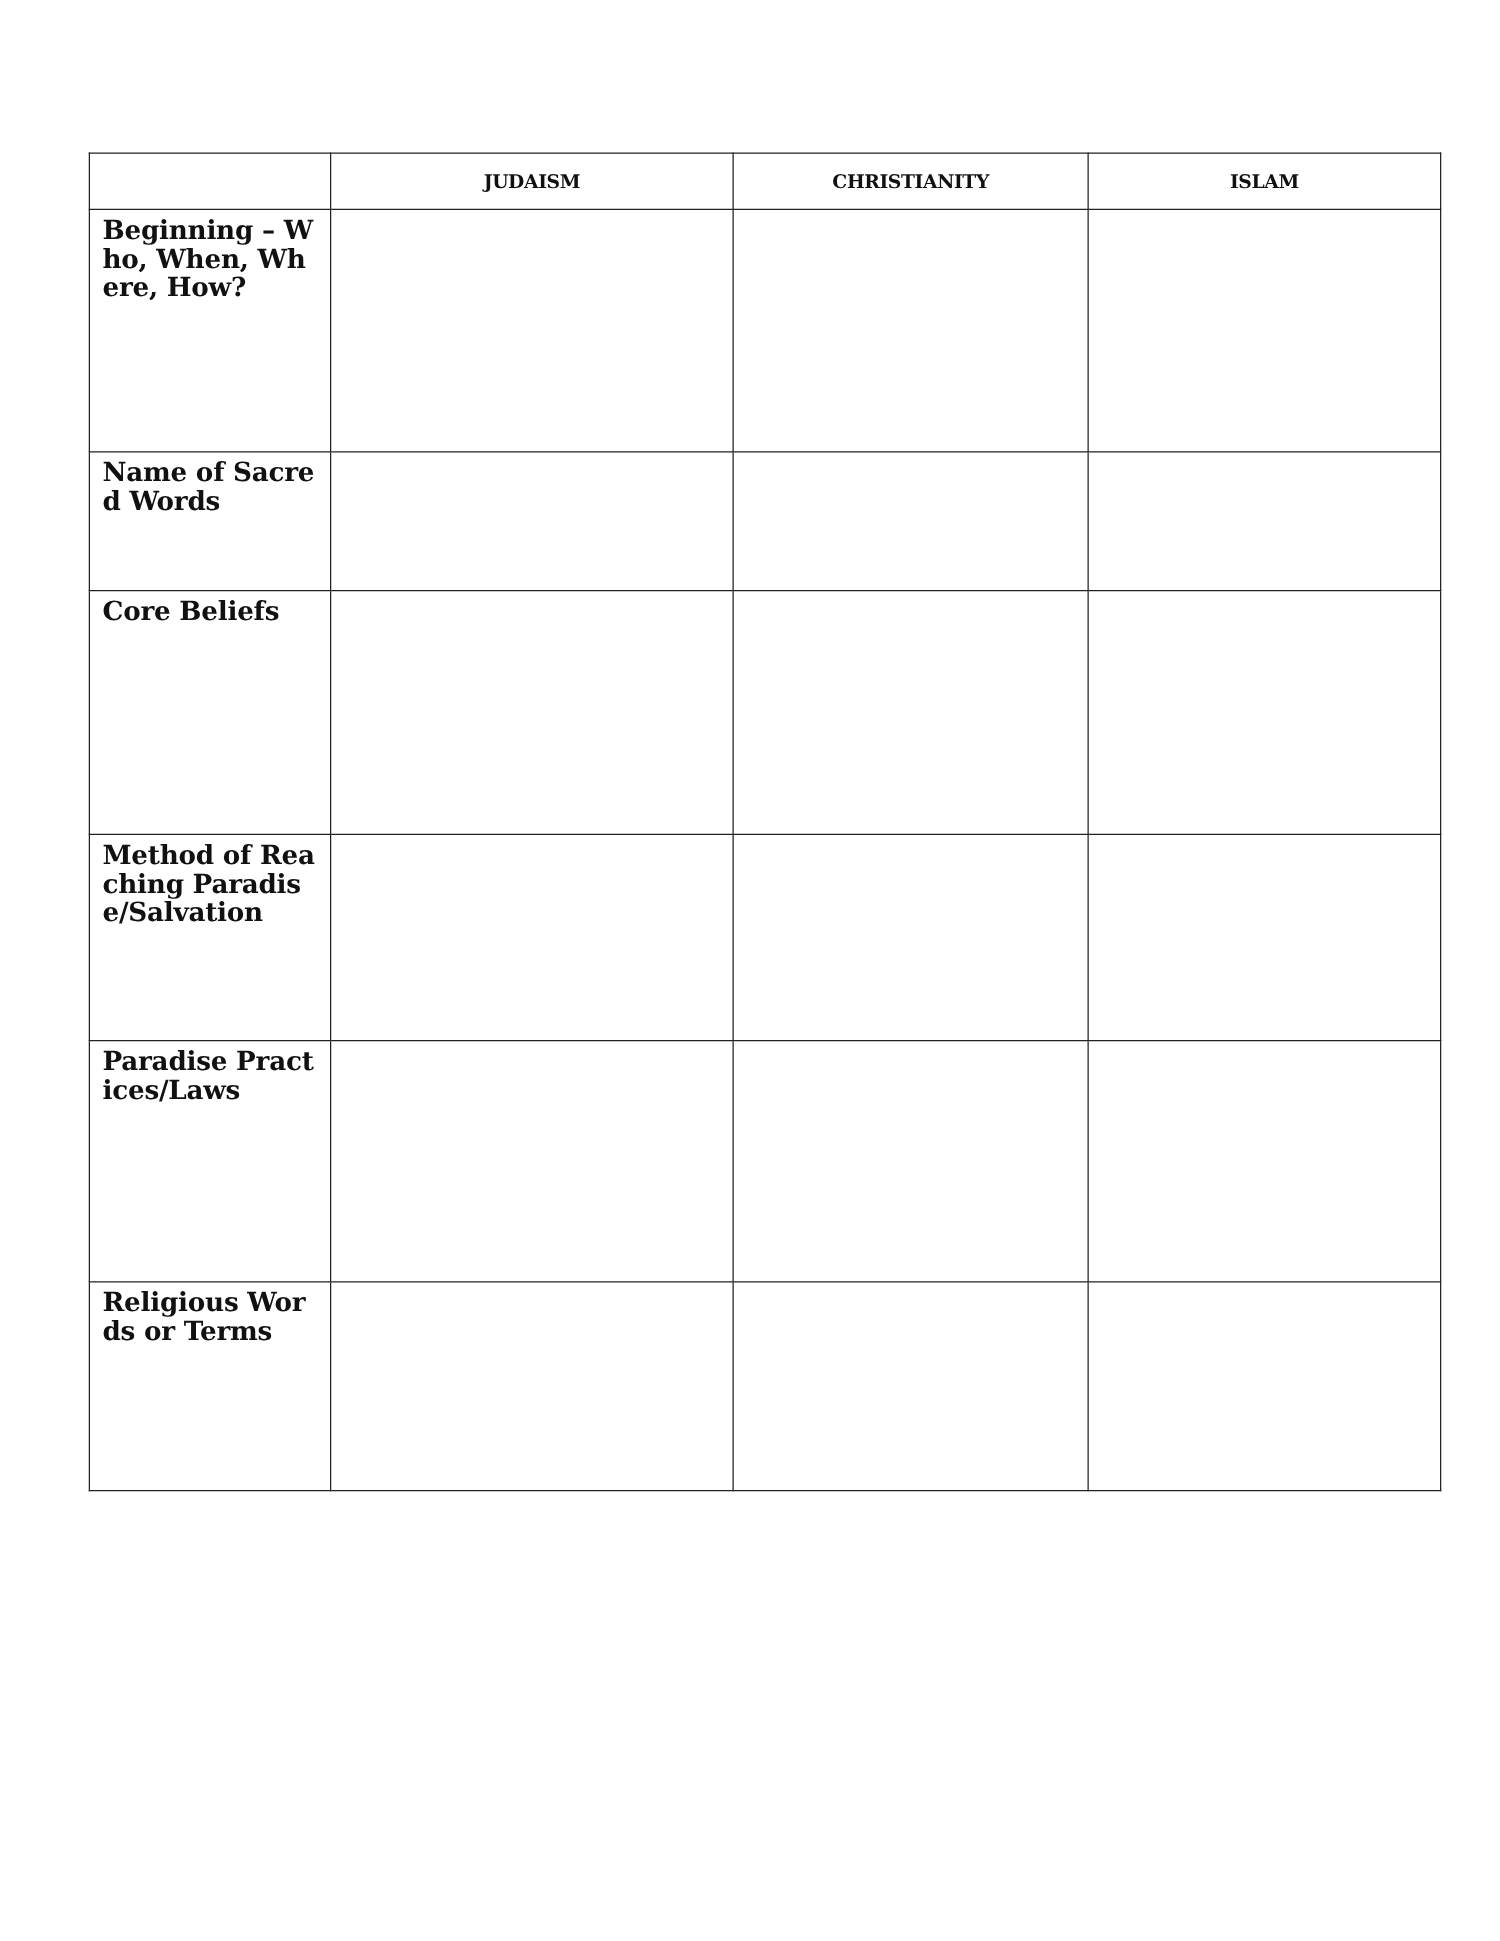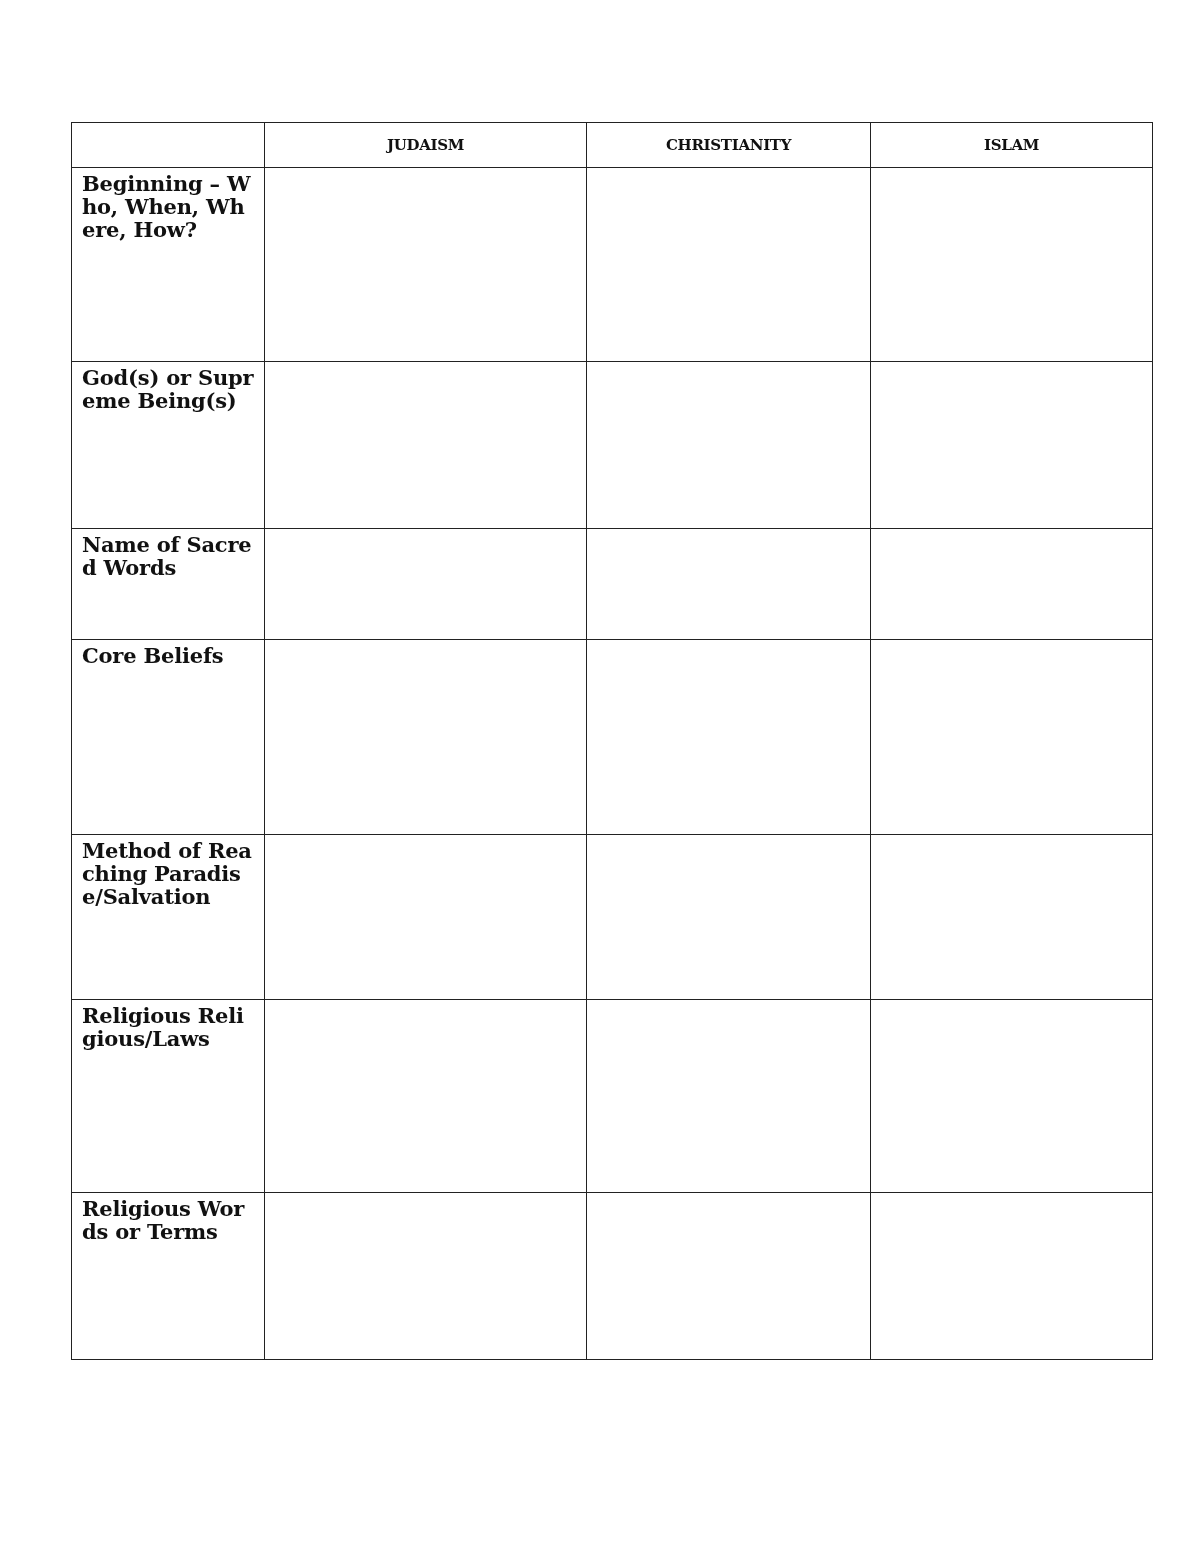--- a/index.html
+++ b/index.html
@@ -78,46 +78,40 @@
         <th>ISLAM</th>
       </tr>
     </thead>
     <tbody>
       <tr style="height:194px">
         <td class="rowhead">Beginning – Who, When, Where, How?</td>
         <td class="cell"></td>
         <td class="cell"></td>
         <td class="cell"></td>
       </tr>
-      <tr style="height:167px">
-        <td class="rowhead">God(s) or Supreme Being(s)</td>
-        <td class="cell"></td>
-        <td class="cell"></td>
-        <td class="cell"></td>
-      </tr>
       <tr style="height:111px">
         <td class="rowhead">Name of Sacred Words</td>
         <td class="cell"></td>
         <td class="cell"></td>
         <td class="cell"></td>
       </tr>
       <tr style="height:195px">
         <td class="rowhead">Core Beliefs</td>
         <td class="cell"></td>
         <td class="cell"></td>
         <td class="cell"></td>
       </tr>
       <tr style="height:165px">
         <td class="rowhead">Method of Reaching Paradise/Salvation</td>
         <td class="cell"></td>
         <td class="cell"></td>
         <td class="cell"></td>
       </tr>
       <tr style="height:193px">
-        <td class="rowhead">Religious Religious/Laws</td>
+        <td class="rowhead">Paradise Practices/Laws</td>
         <td class="cell"></td>
         <td class="cell"></td>
         <td class="cell"></td>
       </tr>
       <tr style="height:167px">
         <td class="rowhead">Religious Words or Terms</td>
         <td class="cell"></td>
         <td class="cell"></td>
         <td class="cell"></td>
       </tr>

